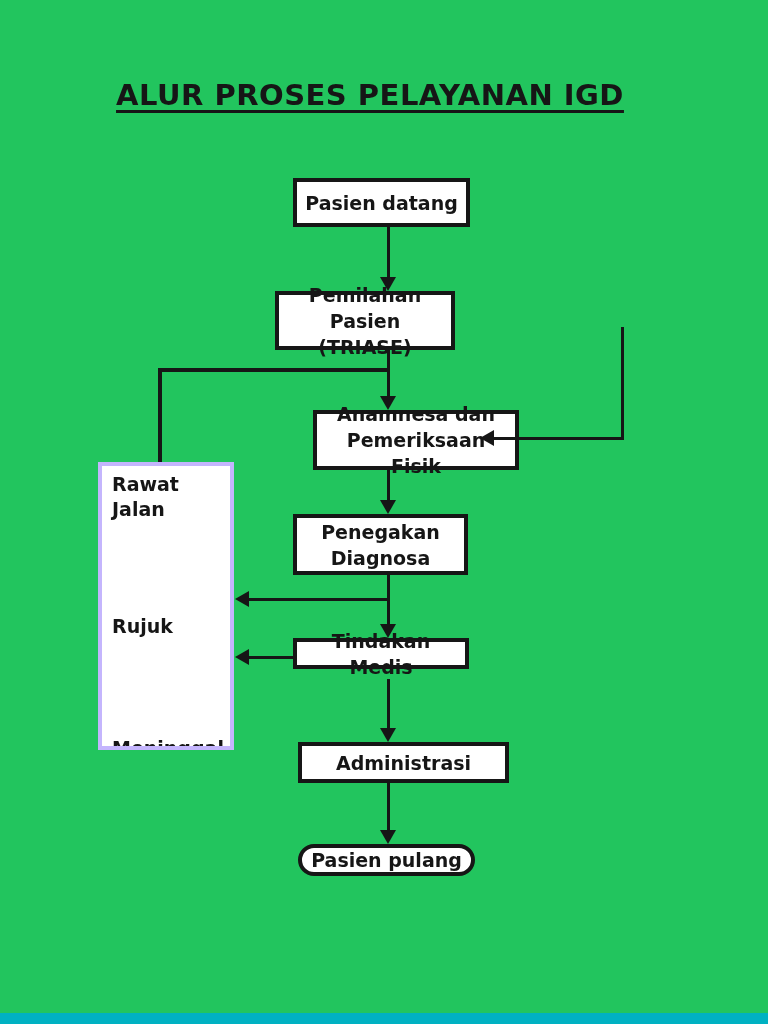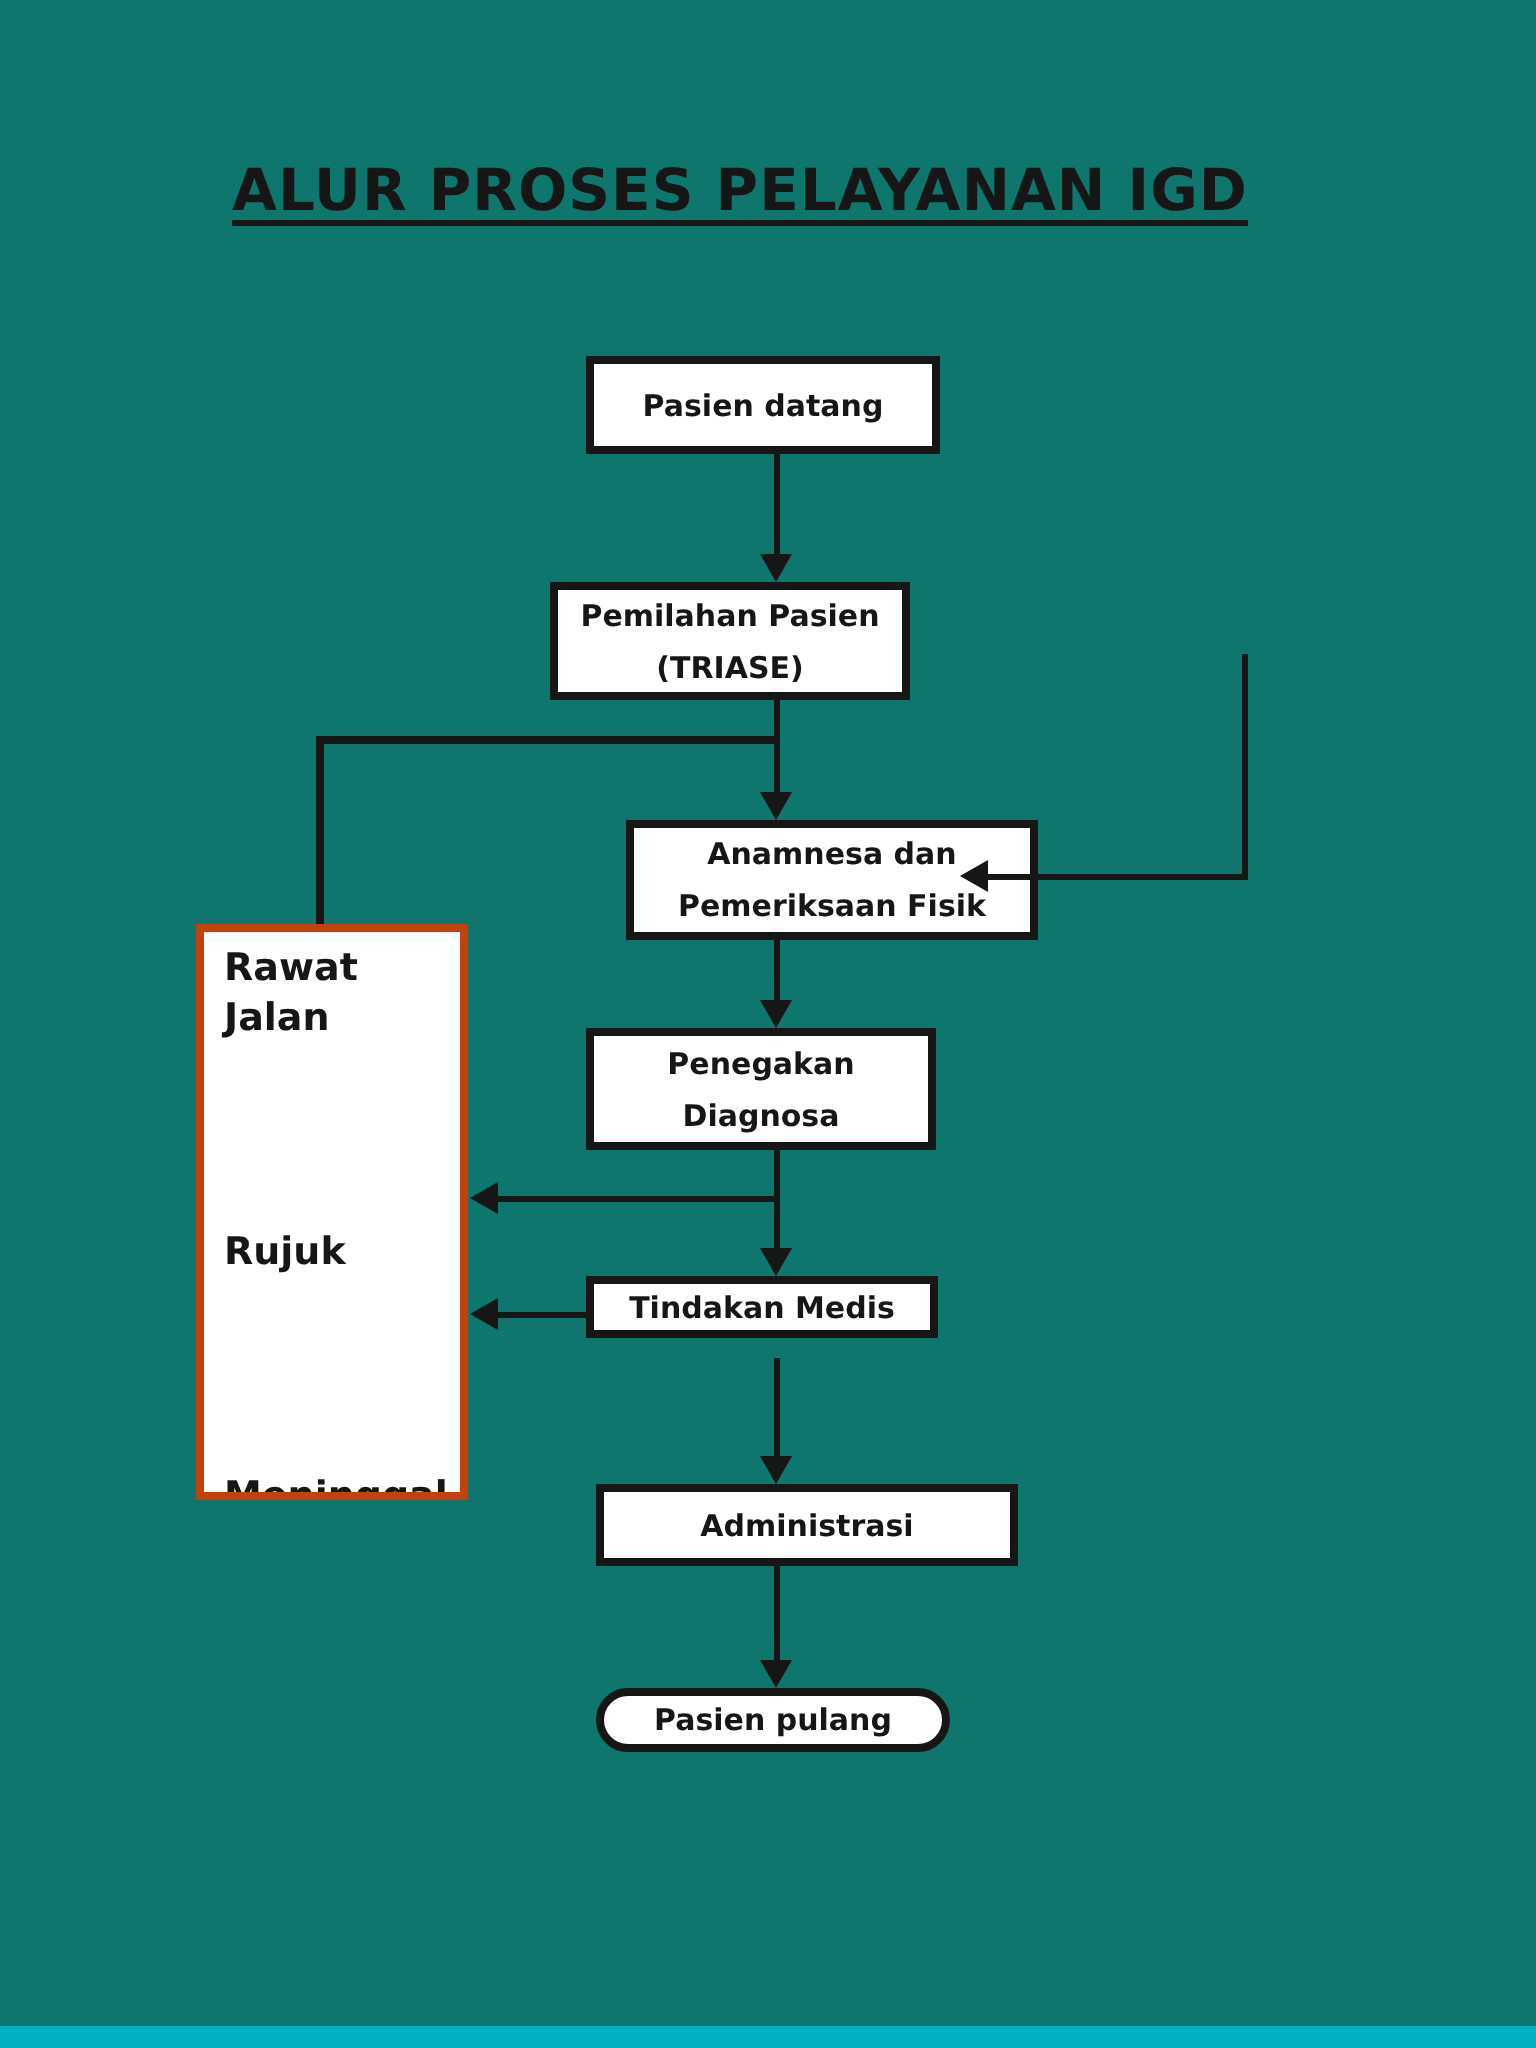--- a/index.html
+++ b/index.html
@@ -4,55 +4,55 @@
 <style>
   html,body{margin:0;padding:0;}
   body{
     width:768px;height:1024px;
     background:#ffffff;
     font-family:"DejaVu Sans","Liberation Sans",sans-serif;
     color:#161616;
     position:relative;
     overflow:hidden;
   }
-  .page{position:absolute;left:0;top:0;width:768px;height:1024px;background:#0f766e;}
+  .page{position:absolute;left:0;top:0;width:768px;height:1024px;background:#22c55e;}
 
   .title{
     position:absolute;left:0;top:78px;width:740px;
     text-align:center;
     font-size:29px;font-weight:bold;letter-spacing:.5px;
     text-decoration:underline;
     text-decoration-thickness:3px;
     text-underline-offset:5px;
     margin:0;
   }
 
   .node{
     position:absolute;
     border:4px solid #161616;
     background:#ffffff;
     box-sizing:border-box;
     display:flex;align-items:center;justify-content:center;
     text-align:center;
-    font-size:15px;font-weight:bold;line-height:26px;
+    font-size:19px;font-weight:bold;line-height:26px;
   }
   .node span{display:block;padding:0 4px;}
 
   .n-pasien-datang { left:293px; top:178px; width:177px; height:49px; }
   .n-triase        { left:275px; top:291px; width:180px; height:59px; }
   .n-pendaftaran   { left:511px; top:290px; width:184px; height:38px; border-width:3px; }
   .n-anamnesa      { left:281px; top:410px; width:206px; height:60px;margin-left:32px; }
   .n-penegakan     { left:293px; top:514px; width:175px; height:61px; }
   .n-tindakan      { left:293px; top:638px; width:176px; height:31px; }
   .n-administrasi  { left:298px; top:742px; width:211px; height:41px; }
   .n-pasien-pulang { left:298px; top:844px; width:177px; height:32px;border-radius:20px; }
 
   .outcomes{
     position:absolute;left:98px;top:462px;width:136px;height:288px;
-    border:4px solid #c2410c;box-sizing:border-box;background:#fff;
+    border:4px solid #c4b5fd;box-sizing:border-box;background:#fff;
     overflow:hidden;
     font-size:19px;font-weight:bold;line-height:25px;
   }
   .outcomes span{position:absolute;left:10px;white-space:normal;}
   .o-rawat-jalan{top:6px;width:104px;}
   .o-rujuk{top:148px;text-align:right;}
   .o-meninggal{top:270px;white-space:nowrap;}
 
   .line{position:absolute;background:#161616;}
   .arrow{position:absolute;width:0;height:0;}

